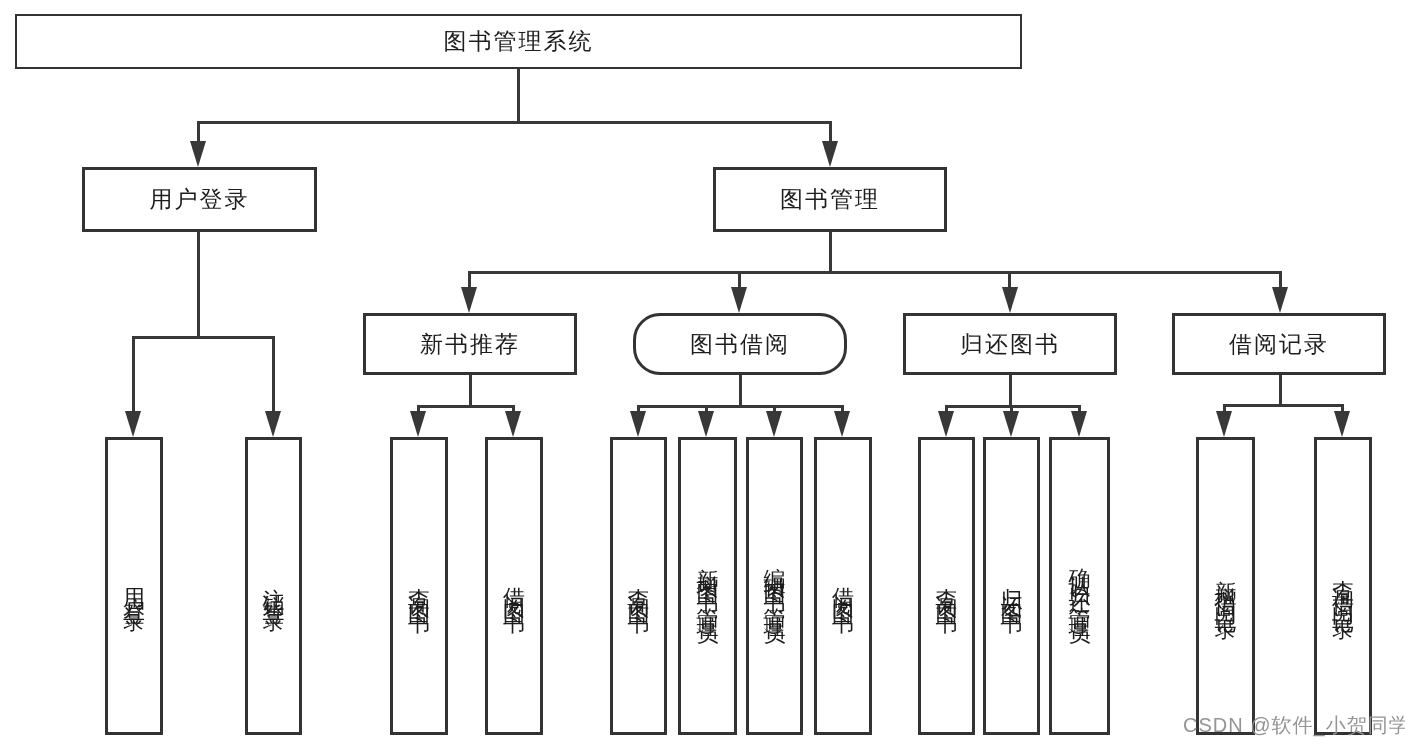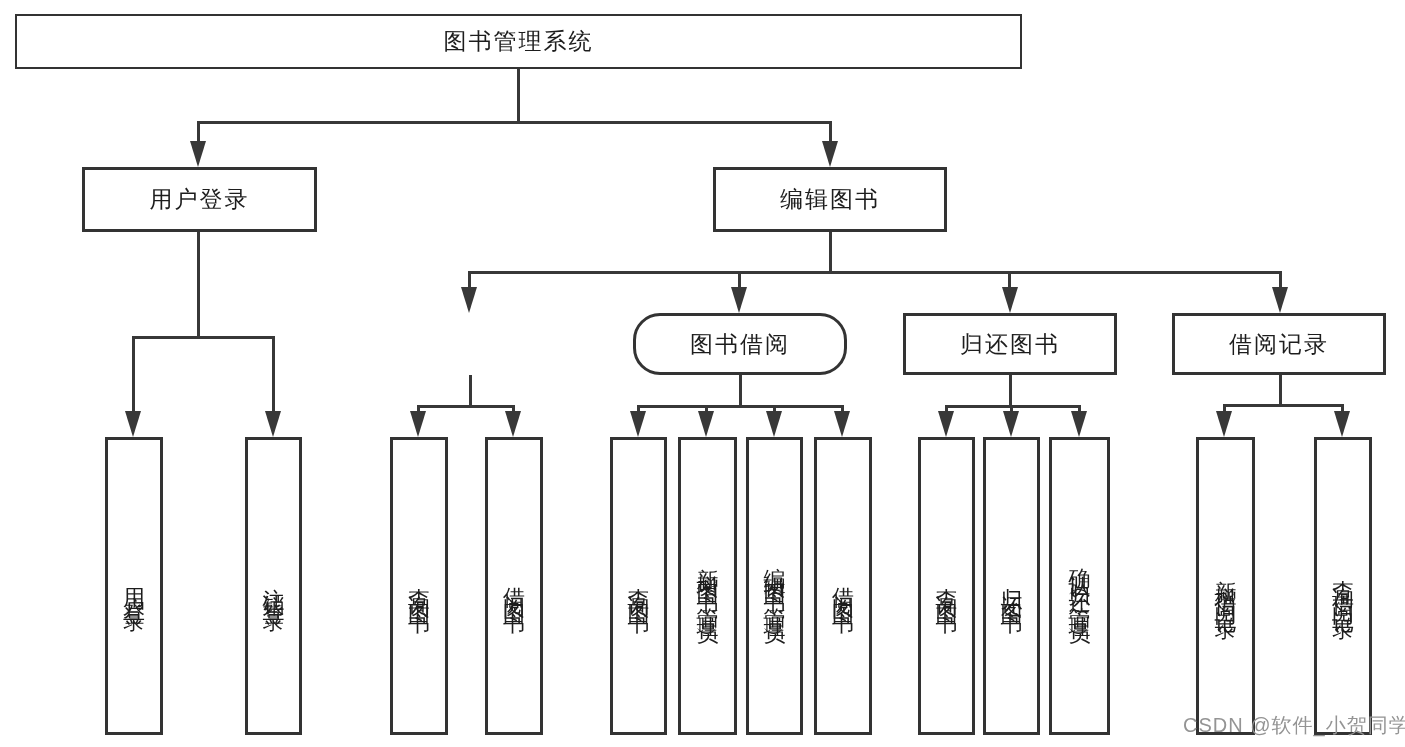--- a/index.html
+++ b/index.html
@@ -44,41 +44,44 @@
   <div class="hline" style="left:197px;top:121px;width:635px;"></div>
   <div class="vline" style="left:197px;top:121px;height:22px;"></div>
   <div class="ah" style="left:190px;top:141px;"></div>
   <div class="vline" style="left:829px;top:121px;height:22px;"></div>
   <div class="ah" style="left:822px;top:141px;"></div>
 
   <div class="box hbox" style="left:82px;top:167px;width:235px;height:65px;">
     <span class="label">用户登录</span>
   </div>
   <div class="box hbox" style="left:713px;top:167px;width:234px;height:65px;">
-    <span class="label">编辑图书</span>
+    <span class="label">图书管理</span>
   </div>
 
   <div class="vline" style="left:197px;top:232px;height:106px;"></div>
   <div class="hline" style="left:132px;top:336px;width:143px;"></div>
   <div class="vline" style="left:132px;top:336px;height:77px;"></div>
   <div class="ah" style="left:125px;top:411px;"></div>
   <div class="vline" style="left:272px;top:336px;height:77px;"></div>
   <div class="ah" style="left:265px;top:411px;"></div>
 
   <div class="vline" style="left:829px;top:232px;height:41px;"></div>
   <div class="hline" style="left:468px;top:271px;width:814px;"></div>
   <div class="vline" style="left:468px;top:271px;height:18px;"></div>
   <div class="ah" style="left:461px;top:287px;"></div>
   <div class="vline" style="left:738px;top:271px;height:18px;"></div>
   <div class="ah" style="left:731px;top:287px;"></div>
   <div class="vline" style="left:1008px;top:271px;height:18px;"></div>
   <div class="ah" style="left:1002px;top:287px;"></div>
   <div class="vline" style="left:1279px;top:271px;height:18px;"></div>
   <div class="ah" style="left:1272px;top:287px;"></div>
 
+  <div class="box hbox" style="left:363px;top:313px;width:214px;height:62px;">
+    <span class="label">新书推荐</span>
+  </div>
   <div class="box hbox" style="left:633px;top:313px;width:214px;height:62px;border-radius:27px;">
     <span class="label">图书借阅</span>
   </div>
   <div class="box hbox" style="left:903px;top:313px;width:214px;height:62px;">
     <span class="label">归还图书</span>
   </div>
   <div class="box hbox" style="left:1172px;top:313px;width:214px;height:62px;">
     <span class="label">借阅记录</span>
   </div>
 

